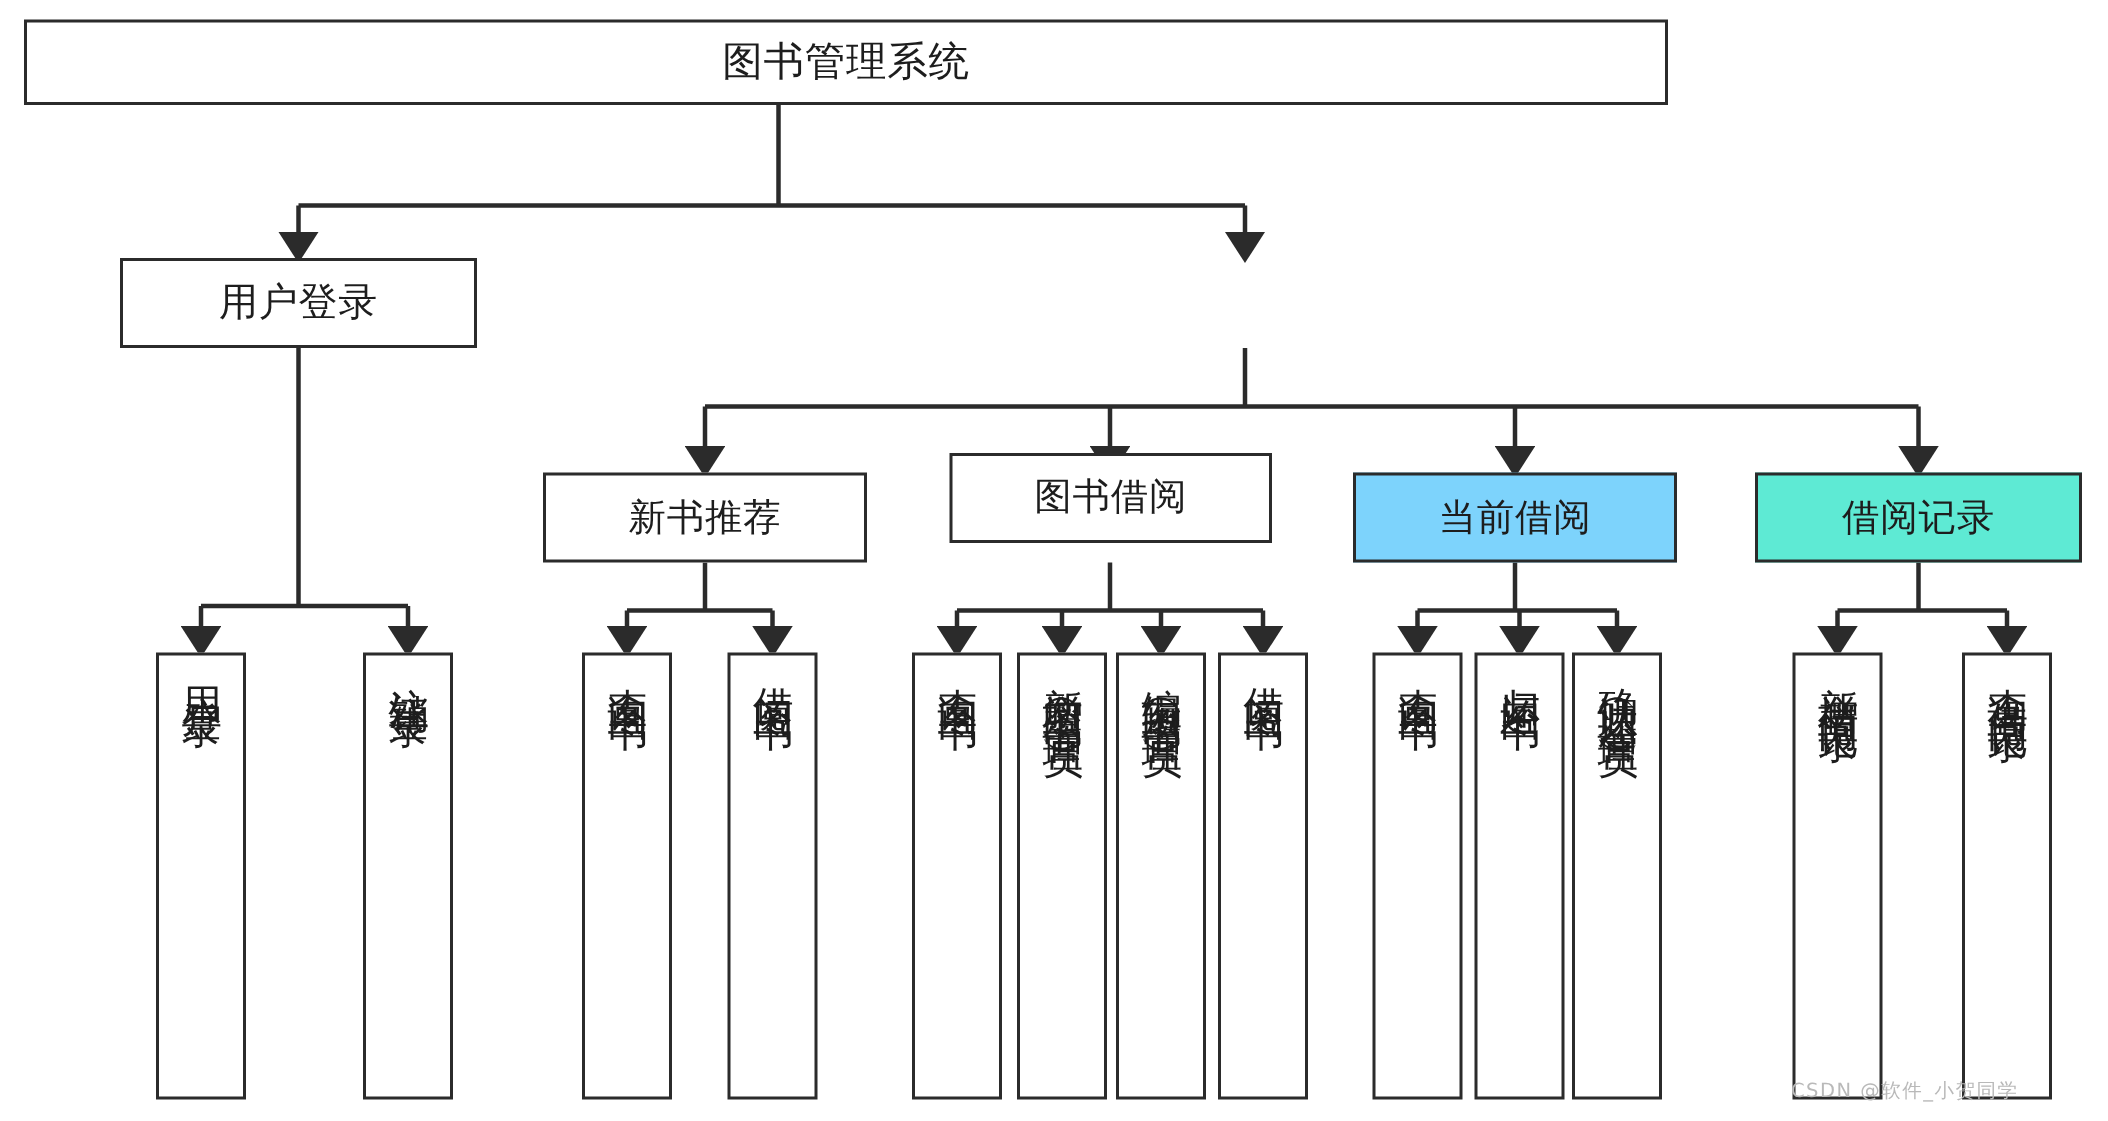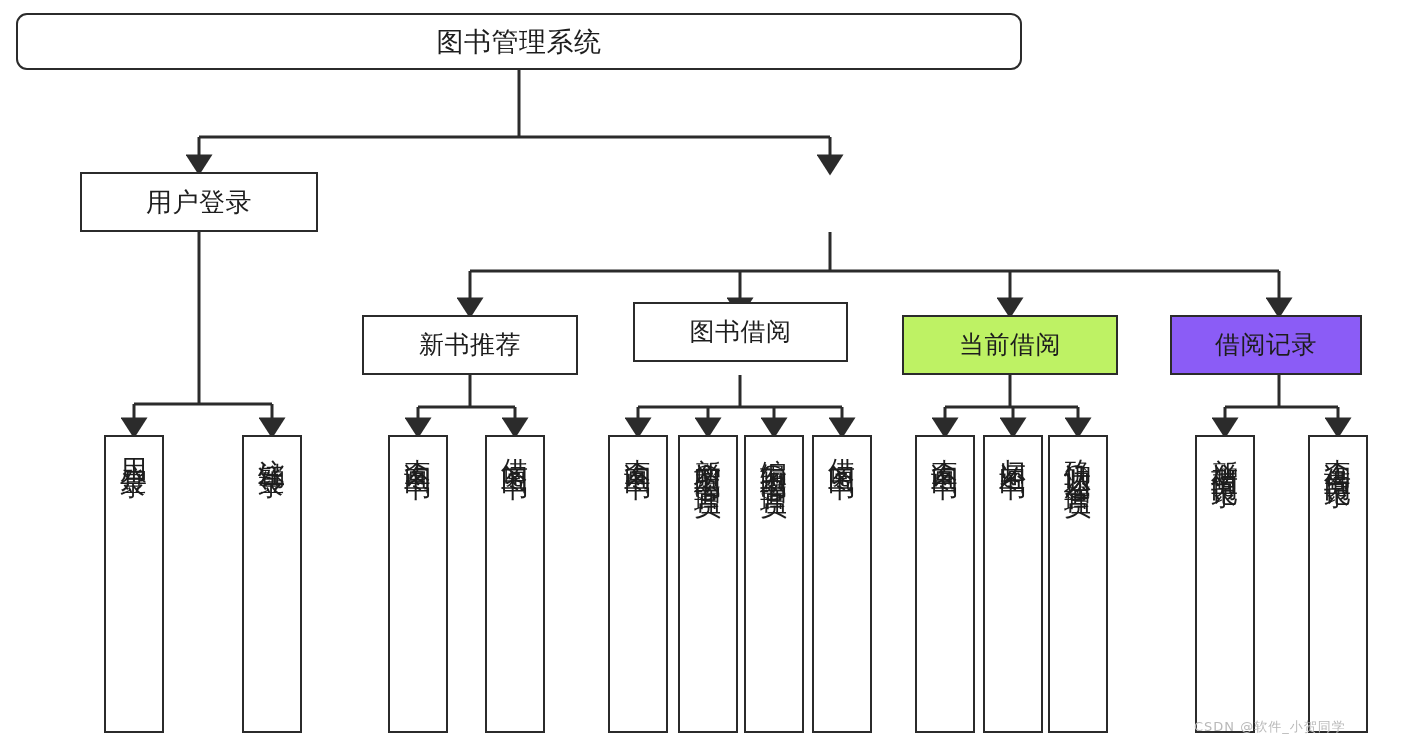--- a/index.html
+++ b/index.html
@@ -120,38 +120,38 @@
       <path d="M1013,407 L1013,427" marker-end="url(#arrow)"></path>
       <path d="M1078,407 L1078,427" marker-end="url(#arrow)"></path>
 
       <path d="M1279,375 L1279,407"></path>
       <path d="M1225,407 L1338,407"></path>
       <path d="M1225,407 L1225,427" marker-end="url(#arrow)"></path>
       <path d="M1338,407 L1338,427" marker-end="url(#arrow)"></path>
     </g>
   </svg>
 
-  <div class="node root horiz" style="left: 16px; top: 13px; width: 1006px; height: 57px; border-color: rgb(43, 43, 43); background: rgb(255, 255, 255); border-radius: 11px;">
+  <div class="node root horiz" style="left: 16px; top: 13px; width: 1096px; height: 57px; border-color: rgb(43, 43, 43); background: rgb(255, 255, 255);">
     <span class="label" style="color: rgb(29, 29, 29);">图书管理系统</span>
   </div>
 
   <div class="node lvl1 horiz" style="left: 80px; top: 172px; width: 238px; height: 60px; border-color: rgb(43, 43, 43); background: rgb(255, 255, 255);">
     <span class="label" style="color: rgb(29, 29, 29);">用户登录</span>
   </div>
 
   <div class="node lvl2 horiz" style="left: 362px; top: 315px; width: 216px; height: 60px; border-color: rgb(43, 43, 43); background: rgb(255, 255, 255);">
     <span class="label" style="color: rgb(29, 29, 29); text-align: right;">新书推荐</span>
   </div>
   <div class="node lvl2 horiz" style="left: 633px; top: 302px; width: 215px; height: 60px; border-color: rgb(43, 43, 43); background: rgb(255, 255, 255); font-family: Liberation Serif, serif;">
     <span class="label" style="color: rgb(29, 29, 29);">图书借阅</span>
   </div>
-  <div class="node lvl2 horiz" style="left: 902px; top: 315px; width: 216px; height: 60px; border-color: rgb(43, 43, 43); background: #bef264;">
+  <div class="node lvl2 horiz" style="left: 902px; top: 315px; width: 216px; height: 60px; border-color: rgb(43, 43, 43); background: #7dd3fc;">
     <span class="label" style="color: rgb(29, 29, 29);">当前借阅</span>
   </div>
-  <div class="node lvl2 horiz" style="left: 1170px; top: 315px; width: 192px; height: 60px; border-color: rgb(43, 43, 43); background: #8b5cf6;">
+  <div class="node lvl2 horiz" style="left: 1170px; top: 315px; width: 218px; height: 60px; border-color: rgb(43, 43, 43); background: #5eead4;">
     <span class="label" style="color: rgb(29, 29, 29);">借阅记录</span>
   </div>
 
   <div class="node leaf vert" style="left: 104px; top: 435px; width: 60px; height: 298px; border-color: rgb(43, 43, 43); background: rgb(255, 255, 255);">
     <span class="label" style="color: rgb(29, 29, 29);">用户登录</span>
   </div>
   <div class="node leaf vert" style="left: 242px; top: 435px; width: 60px; height: 298px; border-color: rgb(43, 43, 43); background: rgb(255, 255, 255);">
     <span class="label" style="color: rgb(29, 29, 29);">注销登录</span>
   </div>
   <div class="node leaf vert" style="left: 388px; top: 435px; width: 60px; height: 298px; border-color: rgb(43, 43, 43); background: rgb(255, 255, 255);">

